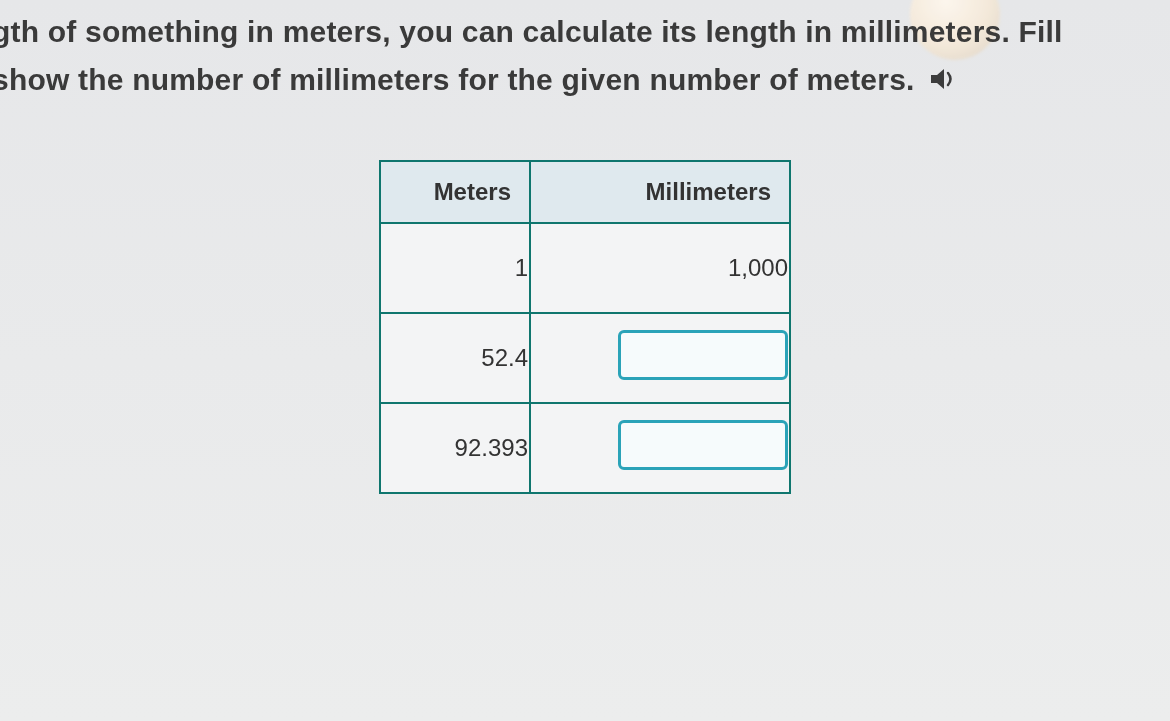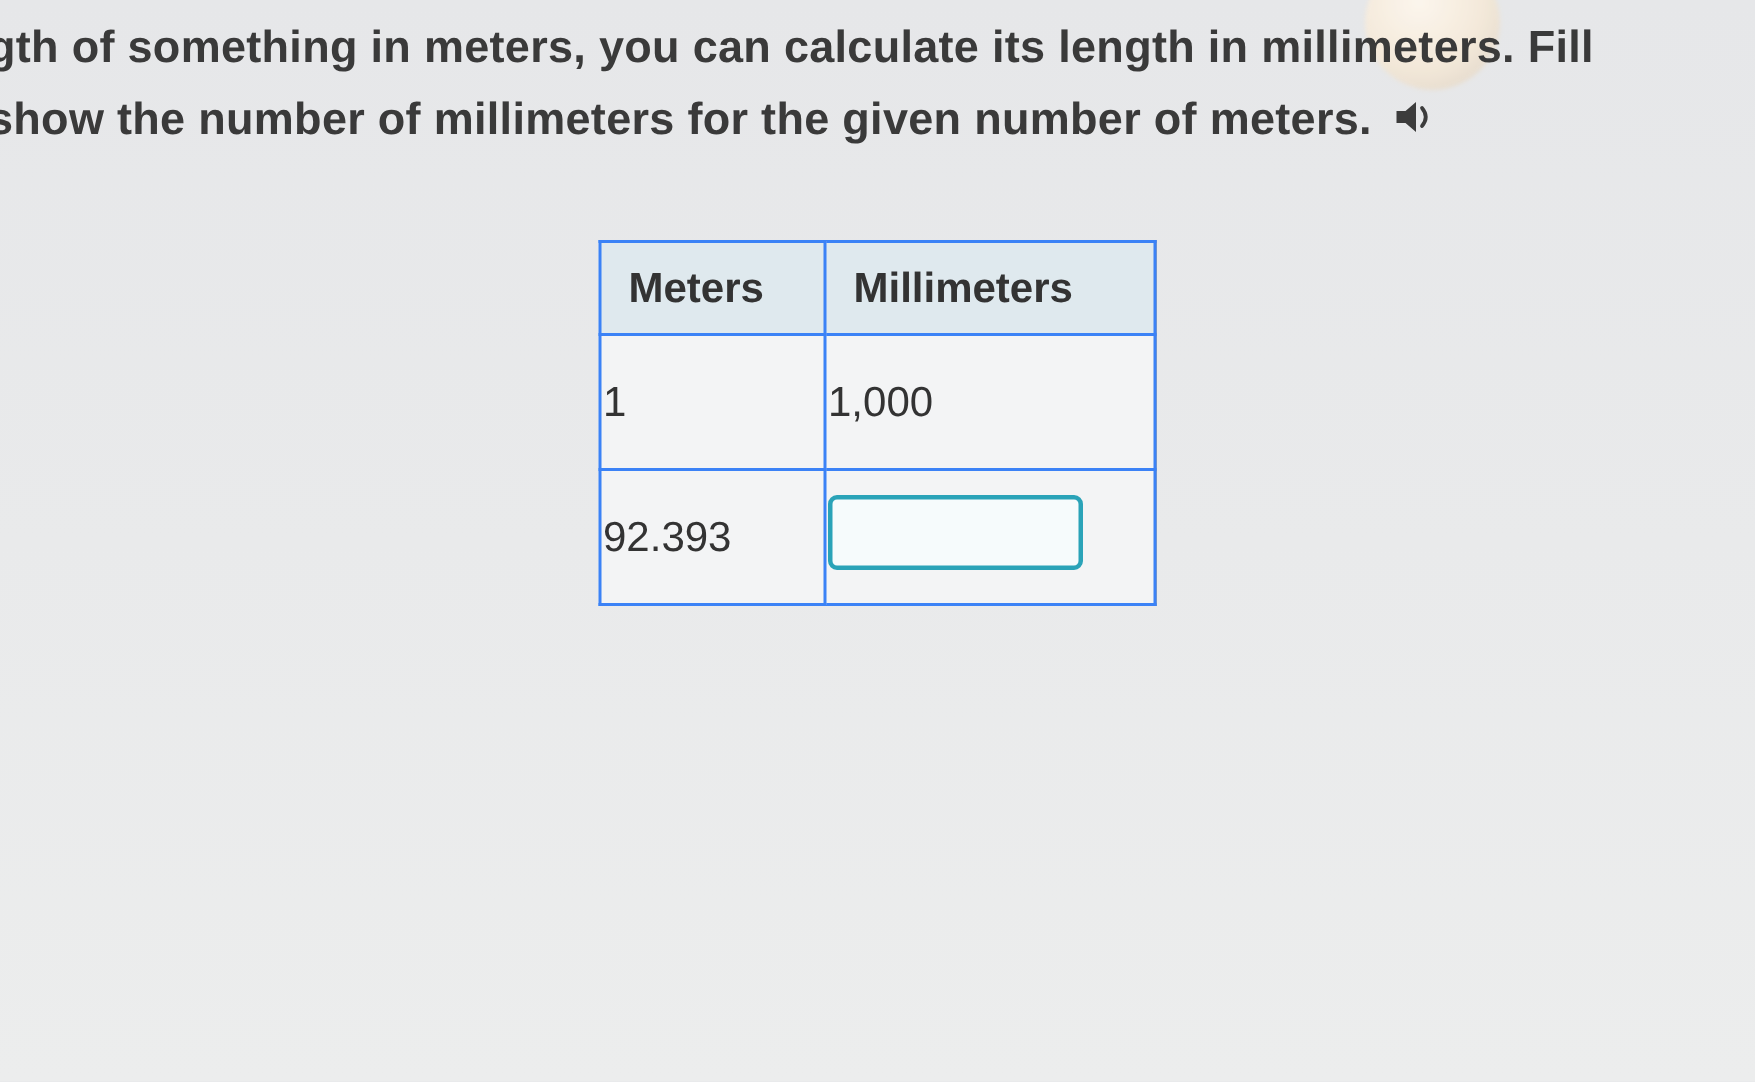--- a/index.html
+++ b/index.html
@@ -58,41 +58,41 @@
     left: 50%;
     transform: translateX(-50%);
     margin-top: 20px;
   }
   table.conv {
     border-collapse: collapse;
     background: #f6f7f8;
     box-shadow: 0 0 0 0.5px #4a5b6c inset;
   }
   table.conv th, table.conv td {
-    border: 2px solid #3b82f6;
-    text-align: left;
-    font-size: 28px;
+    border: 2px solid #0f766e;
+    text-align: right;
+    font-size: 24px;
     color: #333;
     box-sizing: border-box;
     background: #f3f4f5;
   }
   table.conv th {
     background: #dfe9ee;
     font-weight: 700;
     color: #333;
     height: 62px;
     padding: 0 18px;
   }
   table.conv td.meters {
     width: 150px;
     height: 90px;
     font-weight: 500;
   }
   table.conv td.mm {
-    width: 220px;
+    width: 260px;
     height: 90px;
     font-weight: 500;
   }
   .answer-box {
     display: inline-block;
     width: 170px;
     height: 50px;
     border: 3px solid #2aa3b8;
     border-radius: 6px;
     background: #f6fbfc;
@@ -131,20 +131,26 @@
           <th>Meters</th>
           <th>Millimeters</th>
         </tr>
       </thead>
       <tbody>
         <tr>
           <td class="meters">1</td>
           <td class="mm">1,000</td>
         </tr>
         <tr>
+          <td class="meters">52.4</td>
+          <td class="mm">
+            <span class="answer-box"></span>
+          </td>
+        </tr>
+        <tr>
           <td class="meters">92.393</td>
           <td class="mm">
             <span class="answer-box"></span>
           </td>
         </tr>
       </tbody>
     </table>
   </div>
 
 </div>

